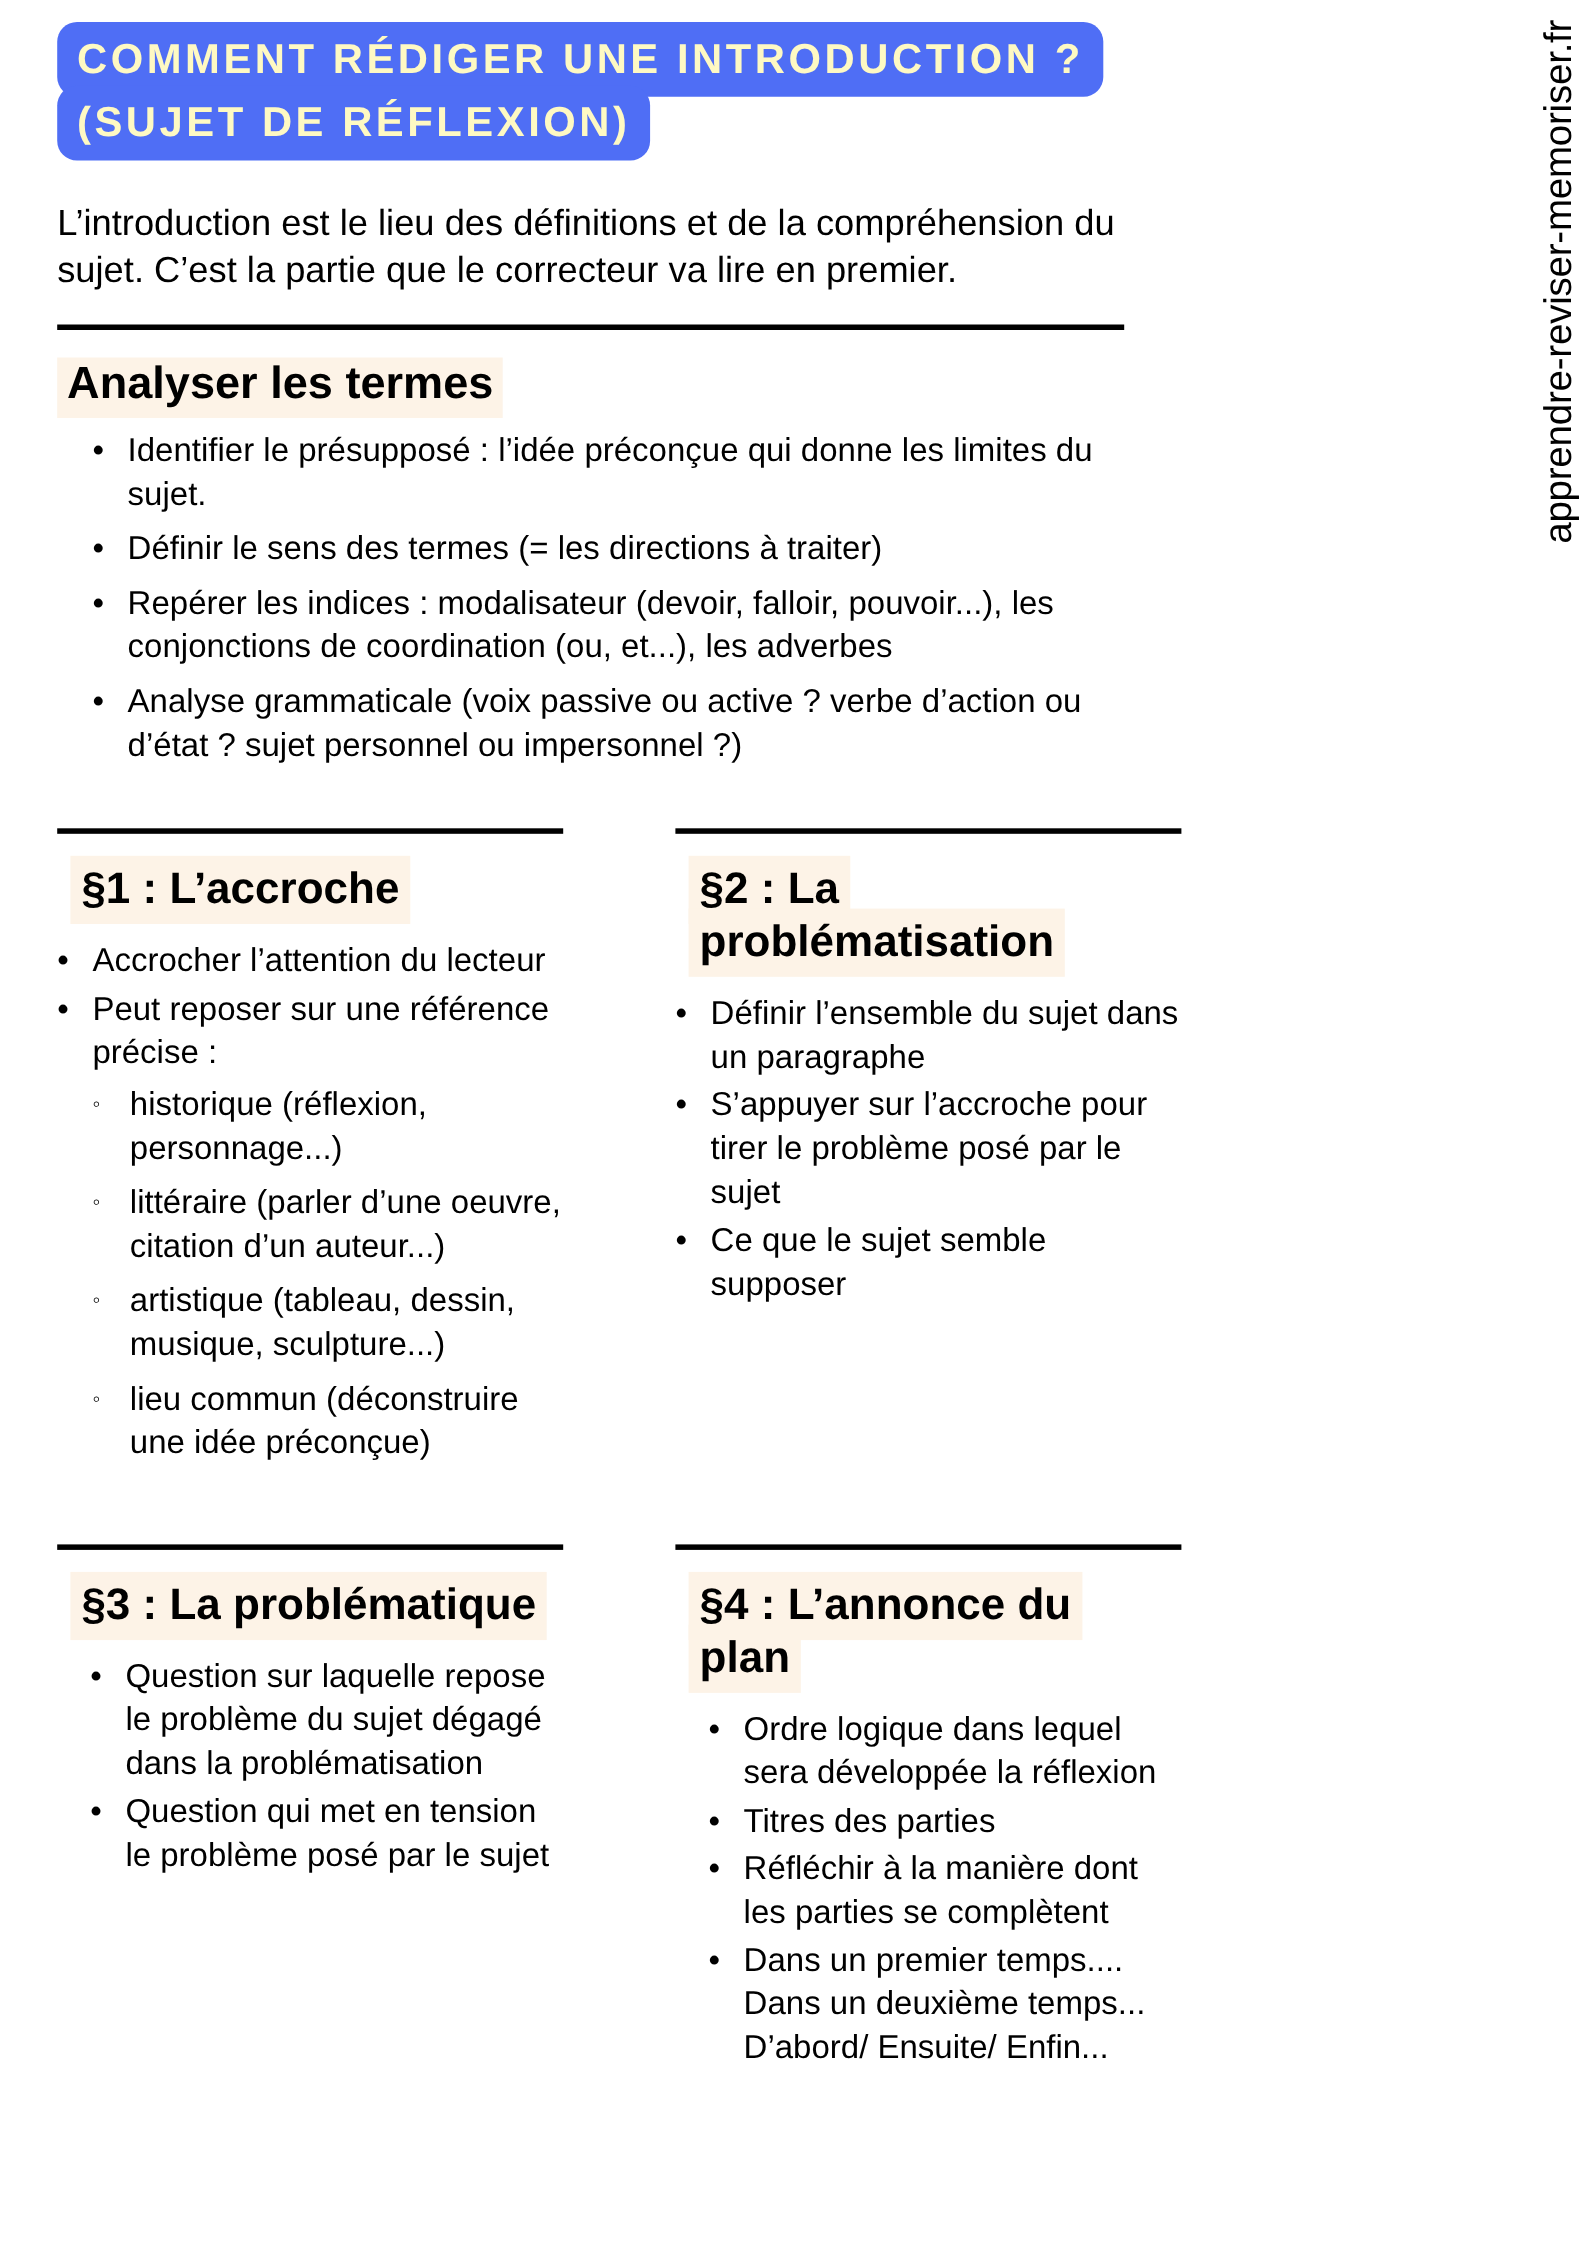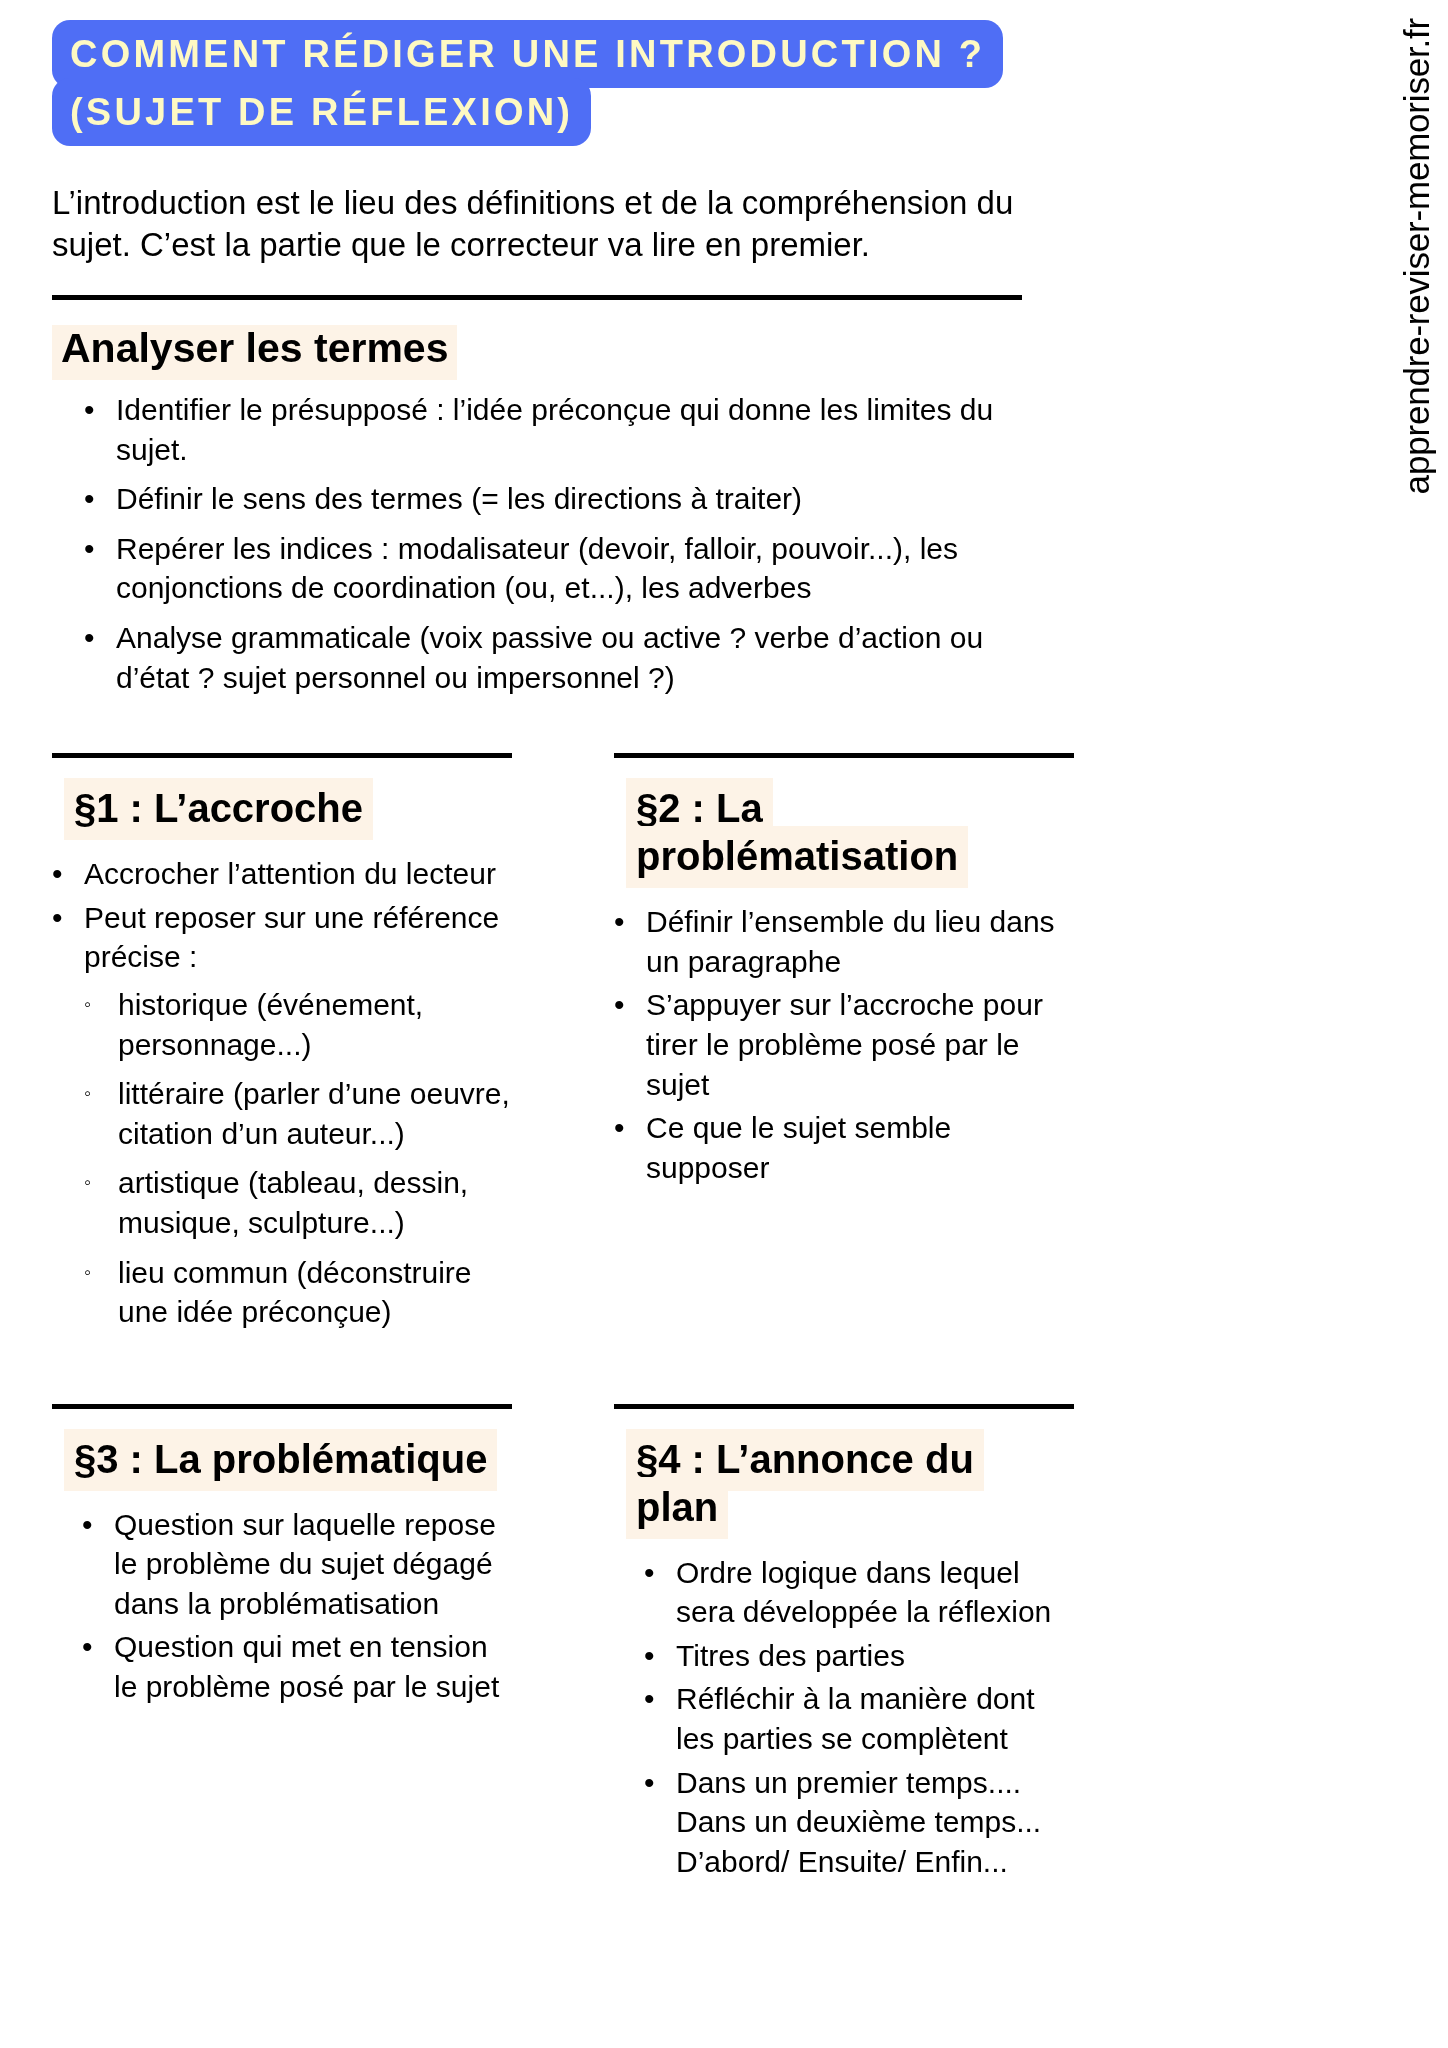--- a/index.html
+++ b/index.html
@@ -237,21 +237,21 @@
               <span class="txt">Accrocher l’attention du lecteur</span>
             </li>
           <li>
               <span class="bullet">•</span>
               <span class="txt">Peut reposer sur une référence précise :</span>
             </li>
         </ul>
         <ul class="lvl2">
           <li>
               <span class="bullet">◦</span>
-              <span class="txt">historique (événement, personnage...)</span>
+              <span class="txt">historique (réflexion, personnage...)</span>
             </li>
           <li>
               <span class="bullet">◦</span>
               <span class="txt">littéraire (parler d’une oeuvre, citation d’un auteur...)</span>
             </li>
           <li>
               <span class="bullet">◦</span>
               <span class="txt">artistique (tableau, dessin, musique, sculpture...)</span>
             </li>
           <li>
@@ -262,21 +262,21 @@
       </div>
     </div>
 
     <div class="col col-a-right">
       <div class="rule-col"></div>
       <h3 class="col-h"><span class="hl">§2 : La problématisation</span></h3>
       <div class="body">
         <ul class="lvl1">
           <li>
               <span class="bullet">•</span>
-              <span class="txt">Définir l’ensemble du lieu dans un paragraphe</span>
+              <span class="txt">Définir l’ensemble du sujet dans un paragraphe</span>
             </li>
           <li>
               <span class="bullet">•</span>
               <span class="txt">S’appuyer sur l’accroche pour tirer le problème posé par le sujet</span>
             </li>
           <li>
               <span class="bullet">•</span>
               <span class="txt">Ce que le sujet semble supposer</span>
             </li>
         </ul>

